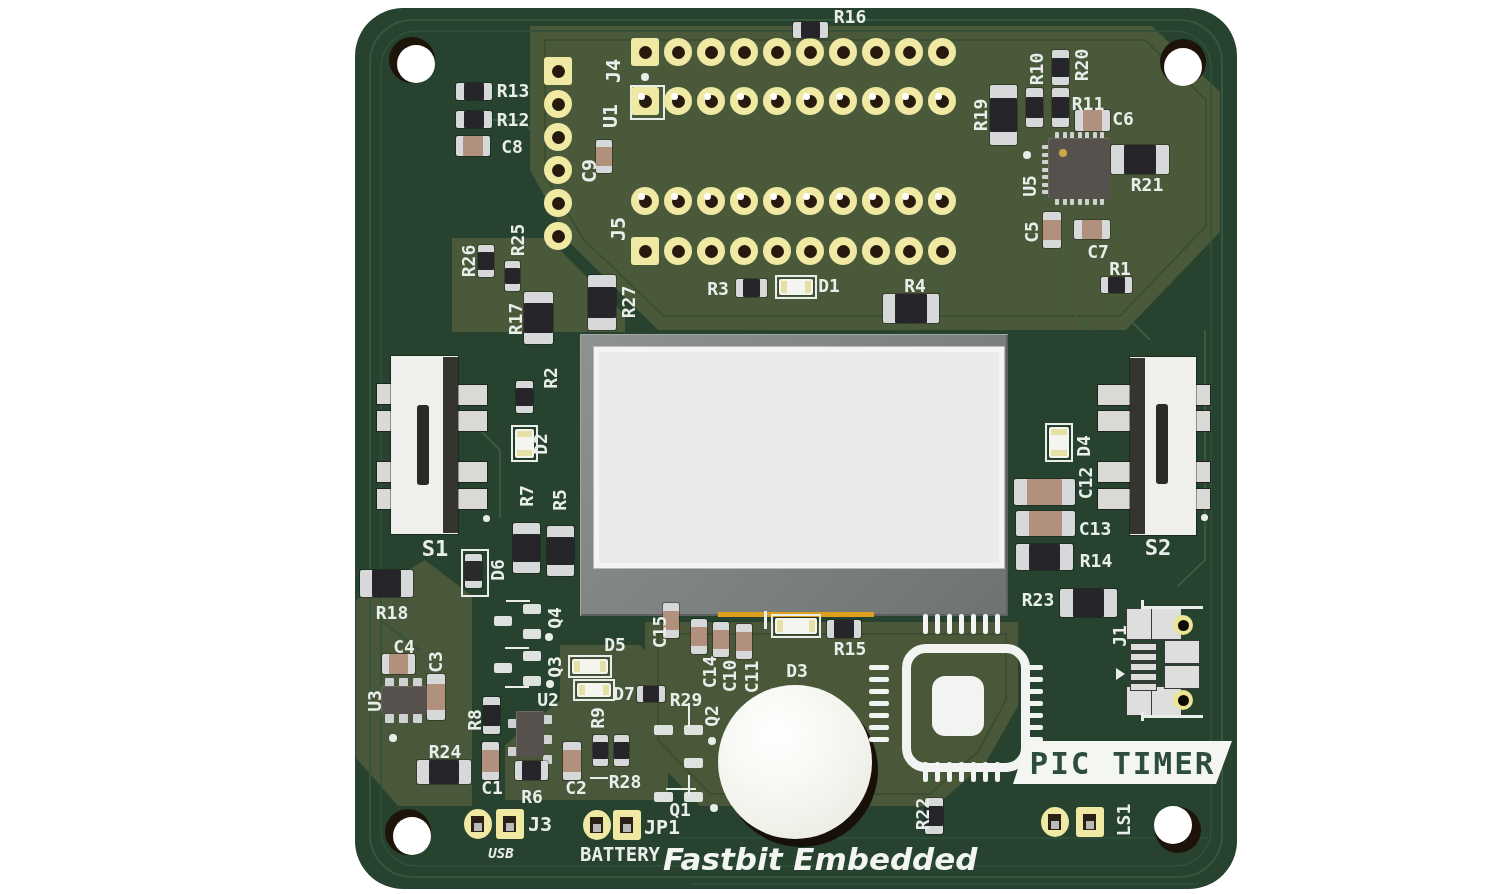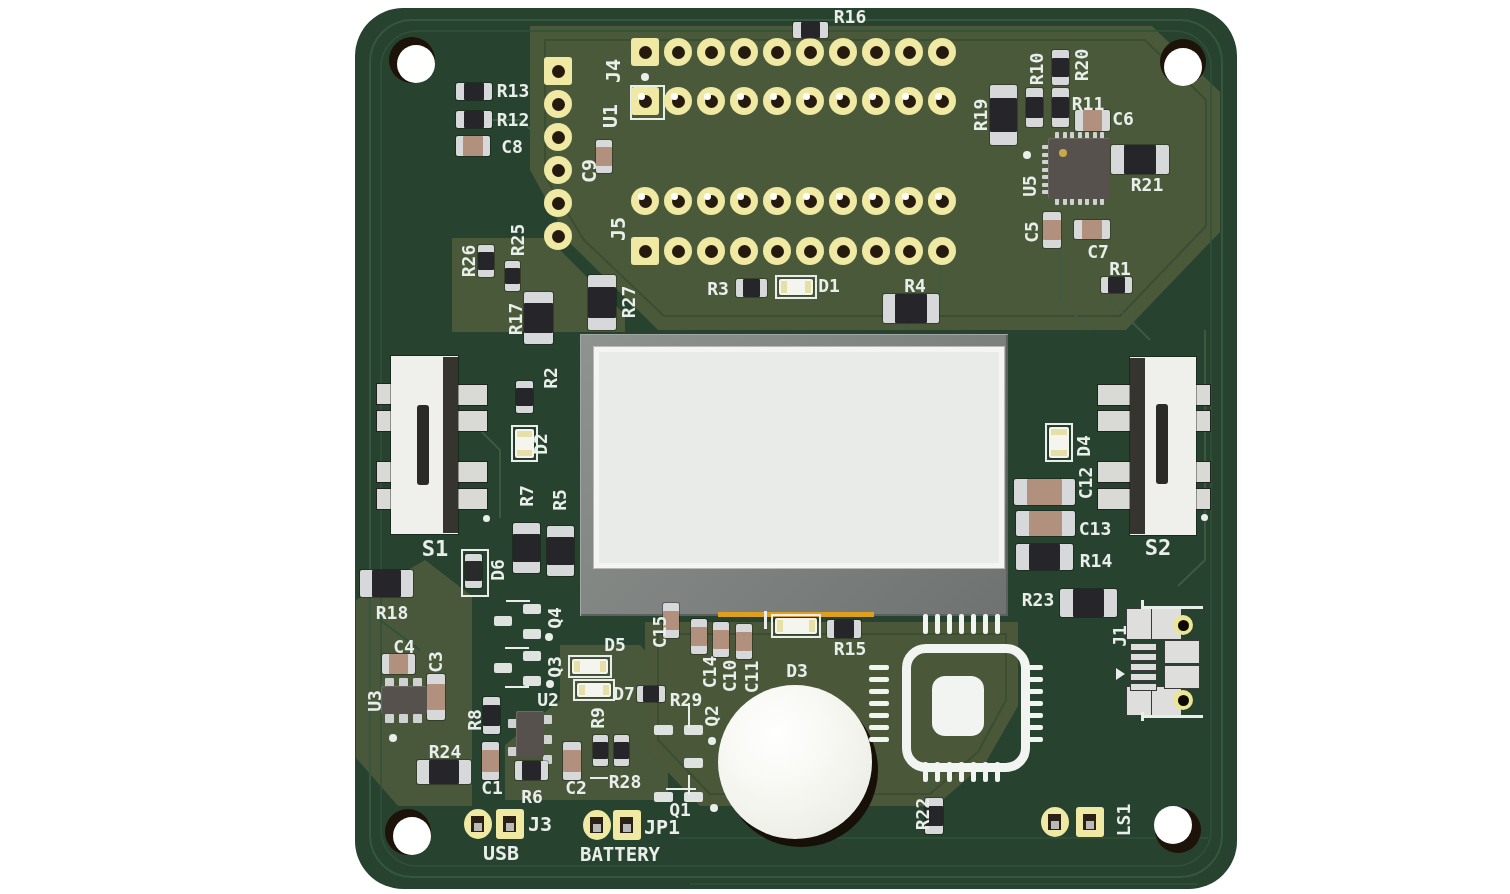--- a/index.html
+++ b/index.html
@@ -90,20 +90,24 @@
     <div class="screen" style="left: 14px; top: 13px; width: 400px; height: 211px;"></div>
   </div>
   <div id="orange" style="left: 718px; top: 612px; width: 156px; height: 5px;"></div>
 
   <div id="buzzer-shadow" style="left: 724px; top: 693px; width: 154px; height: 154px;"></div>
   <div id="buzzer" style="left: 718px; top: 685px; width: 154px; height: 154px;"></div>
 
   <div id="qfp-ring" style="left: 902px; top: 644px; width: 110px; height: 110px;"></div>
   <div id="qfp-center" style="left: 932px; top: 676px; width: 52px; height: 60px;"></div>
 
+  <div id="banner">
+    <span>PIC TIMER</span>
+  </div>
+  <div id="brand-name">Fastbit Embedded</div>
 <div class="lbl" style="left: 850px; top: 17px; transform: translate(-50%, -50%);">R16</div>
     <div class="lbl" style="left: 513px; top: 91px; transform: translate(-50%, -50%);">R13</div>
     <div class="lbl" style="left: 513px; top: 120px; transform: translate(-50%, -50%);">R12</div>
     <div class="lbl" style="left: 512px; top: 147px; transform: translate(-50%, -50%);">C8</div>
     <div class="lbl" style="left: 613px; top: 71px; font-size: 20px; transform: translate(-50%, -50%) rotate(-90deg);">J4</div>
     <div class="lbl" style="left: 610px; top: 116px; font-size: 20px; transform: translate(-50%, -50%) rotate(-90deg);">U1</div>
     <div class="lbl" style="left: 589px; top: 171px; font-size: 20px; transform: translate(-50%, -50%) rotate(-90deg);">C9</div>
     <div class="lbl" style="left: 618px; top: 229px; font-size: 20px; transform: translate(-50%, -50%) rotate(-90deg);">J5</div>
     <div class="lbl" style="left: 469px; top: 261px; transform: translate(-50%, -50%) rotate(-90deg);">R26</div>
     <div class="lbl" style="left: 518px; top: 240px; transform: translate(-50%, -50%) rotate(-90deg);">R25</div>
@@ -140,21 +144,21 @@
     <div class="lbl" style="left: 548px; top: 700px; transform: translate(-50%, -50%);">U2</div>
     <div class="lbl" style="left: 598px; top: 718px; transform: translate(-50%, -50%) rotate(-90deg);">R9</div>
     <div class="lbl" style="left: 445px; top: 752px; transform: translate(-50%, -50%);">R24</div>
     <div class="lbl" style="left: 492px; top: 788px; transform: translate(-50%, -50%);">C1</div>
     <div class="lbl" style="left: 532px; top: 797px; transform: translate(-50%, -50%);">R6</div>
     <div class="lbl" style="left: 576px; top: 788px; transform: translate(-50%, -50%);">C2</div>
     <div class="lbl" style="left: 625px; top: 782px; transform: translate(-50%, -50%);">R28</div>
     <div class="lbl" style="left: 680px; top: 810px; transform: translate(-50%, -50%);">Q1</div>
     <div class="lbl" style="left: 540px; top: 824px; font-size: 20px; transform: translate(-50%, -50%);">J3</div>
     <div class="lbl" style="left: 662px; top: 827px; font-size: 20px; transform: translate(-50%, -50%);">JP1</div>
-    <div class="lbl" style="left: 501px; top: 853px; font-size: 20px; transform: translate(-50%, -50%);">USB</div>
+    <div class="lbl" style="left: 501px; top: 853px; font-size: 14px; transform: translate(-50%, -50%); font-style: italic;">USB</div>
     <div class="lbl" style="left: 620px; top: 854px; font-size: 19px; transform: translate(-50%, -50%);">BATTERY</div>
     <div class="lbl" style="left: 660px; top: 632px; transform: translate(-50%, -50%) rotate(-90deg);">C15</div>
     <div class="lbl" style="left: 710px; top: 672px; transform: translate(-50%, -50%) rotate(-90deg);">C14</div>
     <div class="lbl" style="left: 730px; top: 676px; transform: translate(-50%, -50%) rotate(-90deg);">C10</div>
     <div class="lbl" style="left: 752px; top: 677px; transform: translate(-50%, -50%) rotate(-90deg);">C11</div>
     <div class="lbl" style="left: 797px; top: 671px; transform: translate(-50%, -50%);">D3</div>
     <div class="lbl" style="left: 850px; top: 649px; transform: translate(-50%, -50%);">R15</div>
     <div class="lbl" style="left: 686px; top: 700px; transform: translate(-50%, -50%);">R29</div>
     <div class="lbl" style="left: 712px; top: 716px; transform: translate(-50%, -50%) rotate(-90deg);">Q2</div>
     <div class="lbl" style="left: 923px; top: 814px; transform: translate(-50%, -50%) rotate(-90deg);">R22</div>

